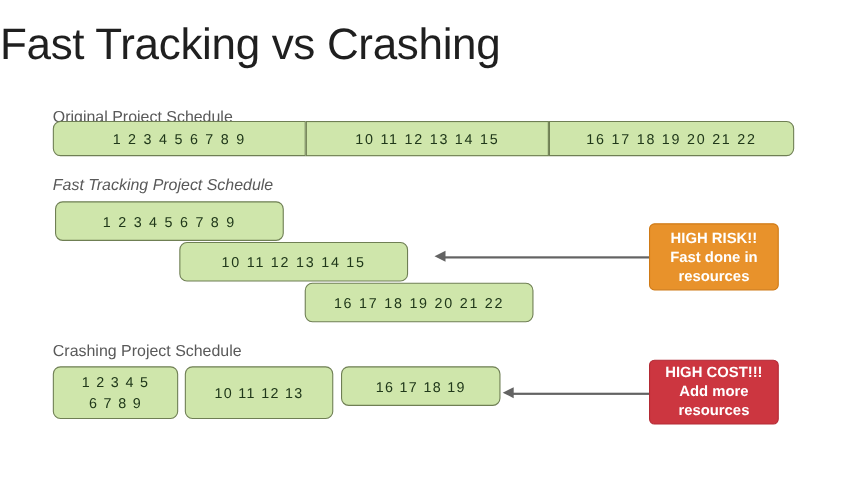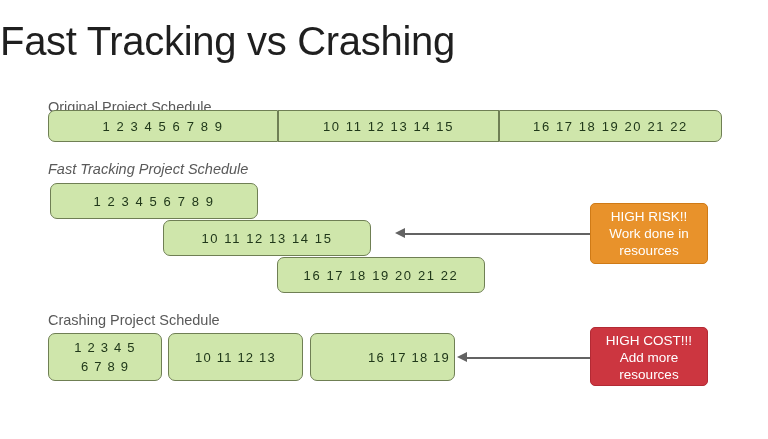--- a/index.html
+++ b/index.html
@@ -70,26 +70,27 @@
   .bar-nums .ln { display: block; }
 
   
   .callout {
     position: absolute;
     box-sizing: border-box;
     border-radius: 5px;
     display: flex;
     flex-direction: column;
     align-items: center;
-    justify-content: flex-start;
+    justify-content: flex-end;
     color: #ffffff;
     font-size: 13.5px;
     line-height: 17px;
     text-align: center;
     padding: 4px 6px;
+    font-weight: bold;
   }
   .callout .cl-line { display: block; white-space: nowrap; }
   .callout-risk { background: #e8922b; border: 1.4px solid #cf7a16; }
   .callout-cost { background: #cc3640; border: 1.4px solid #b32a34; }
 
   
   .arrow-line {
     position: absolute;
     height: 1.6px;
     background: #636363;
@@ -131,40 +132,40 @@
   </div>
   <div class="bar rounded" style="left:277px; top:257px; width:208px; height:36px;">
     <span class="bar-nums">16   17  18   19 20   21  22</span>
   </div>
 
   <div class="arrow-line" style="left:404px; top:233px; width:186px;"></div>
   <div class="arrow-head" style="left:395px; top:228px;"></div>
 
   <div class="callout callout-risk" style="left:590px; top:203px; width:118px; height:61px;">
     <span class="cl-line">HIGH RISK!!</span>
-    <span class="cl-line">Work done in</span>
+    <span class="cl-line">Fast done in</span>
     <span class="cl-line">resources</span>
   </div>
 
   <div class="section-label" style="left:48px; top:311px;">Crashing Project Schedule</div>
 
   <div class="bar rounded" style="left:48px; top:333px; width:114px; height:48px;">
     <span class="bar-nums two-line">
       <span class="ln">1  2  3  4 5</span>
       <span class="ln">6 7  8  9</span>
     </span>
   </div>
 
   <div class="bar rounded" style="left:168px; top:333px; width:135px; height:48px;">
     <span class="bar-nums two-line">
       <span class="ln">10   11   12   13</span>
     </span>
   </div>
 
-  <div class="bar rounded" style="left:310px; top:333px; width:145px; height:48px;justify-content:flex-end;">
+  <div class="bar rounded" style="left:310px; top:333px; width:145px; height:36px;">
     <span class="bar-nums two-line">
       <span class="ln">16   17  18   19</span>
     </span>
   </div>
 
   <div class="arrow-line" style="left:466px; top:357px; width:124px;"></div>
   <div class="arrow-head" style="left:457px; top:352px;"></div>
 
   <div class="callout callout-cost" style="left:590px; top:327px; width:118px; height:59px;">
     <span class="cl-line">HIGH COST!!!</span>

